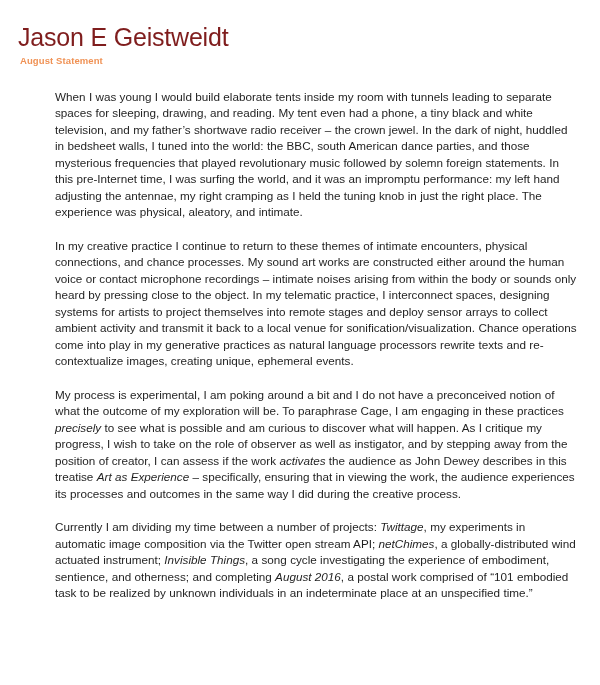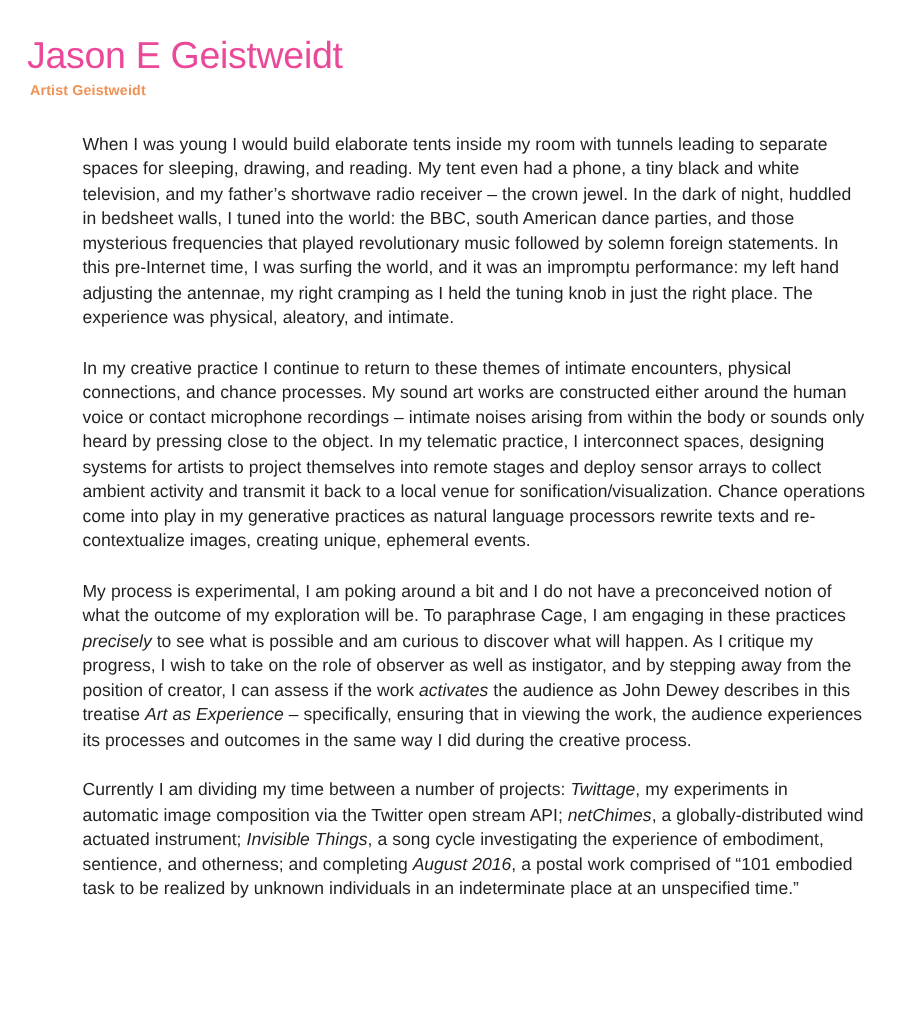--- a/index.html
+++ b/index.html
@@ -24,21 +24,21 @@
   }
   .header {
     padding: 24px 0 0 18px;
   }
   .page-title {
     font-family: "Liberation Sans", sans-serif;
     font-size: 25px;
     font-weight: 400;
     line-height: 1.05;
     letter-spacing: -0.2px;
-    color: #ec4899;
+    color: #7f1d1d;
     margin: 0;
   }
   .subtitle {
     font-size: 9.5px;
     font-weight: 700;
     letter-spacing: 0.1px;
     color: #f09255;
     margin: 6px 0 0 2px;
     line-height: 1.1;
   }
@@ -62,21 +62,21 @@
     text-align: center;
   }
 </style>
 </head>
 <body>
 
 <div class="page">
 
   <div class="header">
     <h1 class="page-title">Jason E Geistweidt</h1>
-    <div class="subtitle" style="color: rgb(240, 146, 85);">Artist Geistweidt</div>
+    <div class="subtitle" style="color: rgb(240, 146, 85);">August Statement</div>
   </div>
 
   <div class="statement" id="statement-body">
       <p><span>When I was young I would build elaborate tents inside my room with tunnels leading to separate spaces for sleeping, drawing, and reading.  My tent even had a phone, a tiny black and white television, and my father’s shortwave radio receiver – the crown jewel.  In the dark of night, huddled in bedsheet walls, I tuned into the world:  the BBC, south American dance parties, and those mysterious frequencies that played revolutionary music followed by solemn foreign statements.  In this pre-Internet time, I was surfing the world, and it was an impromptu performance:  my left hand adjusting the antennae, my right cramping as I held the tuning knob in just the right place.  The experience was physical, aleatory, and intimate.</span></p>
       <p><span>In my creative practice I continue to return to these themes of intimate encounters, physical connections, and chance processes.  My sound art works are constructed either around the human voice or contact microphone recordings – intimate noises arising from within the body or sounds only heard by pressing close to the object.  In my telematic practice, I interconnect spaces, designing systems for artists to project themselves into remote stages and deploy sensor arrays to collect ambient activity and transmit it back to a local venue for sonification/visualization.  Chance operations come into play in my generative practices as natural language processors rewrite texts and re-contextualize images, creating unique, ephemeral events.</span></p>
       <p><span>My process is experimental, I am poking around a bit and I do not have a preconceived notion of what the outcome of my exploration will be.  To paraphrase Cage, I am engaging in these practices </span><em>precisely</em><span> to see what is possible and am curious to discover what will happen.  As I critique my progress, I wish to take on the role of observer as well as instigator, and by stepping away from the position of creator, I can assess if the work </span><em>activates</em><span> the audience as John Dewey describes in this treatise </span><em>Art as Experience</em><span> – specifically, ensuring that in viewing the work, the audience experiences its processes and outcomes in the same way I did during the creative process.</span></p>
       <p><span>Currently I am dividing my time between a number of projects:  </span><em>Twittage</em><span>, my experiments in automatic image composition via the Twitter open stream API; </span><em>netChimes</em><span>, a globally-distributed wind actuated instrument; </span><em>Invisible Things</em><span>, a song cycle investigating the experience of embodiment, sentience, and otherness; and completing </span><em>August 2016</em><span>, a postal work comprised of “101 embodied task to be realized by unknown individuals in an indeterminate place at an unspecified time.”</span></p>
     </div>
 
 </div>

